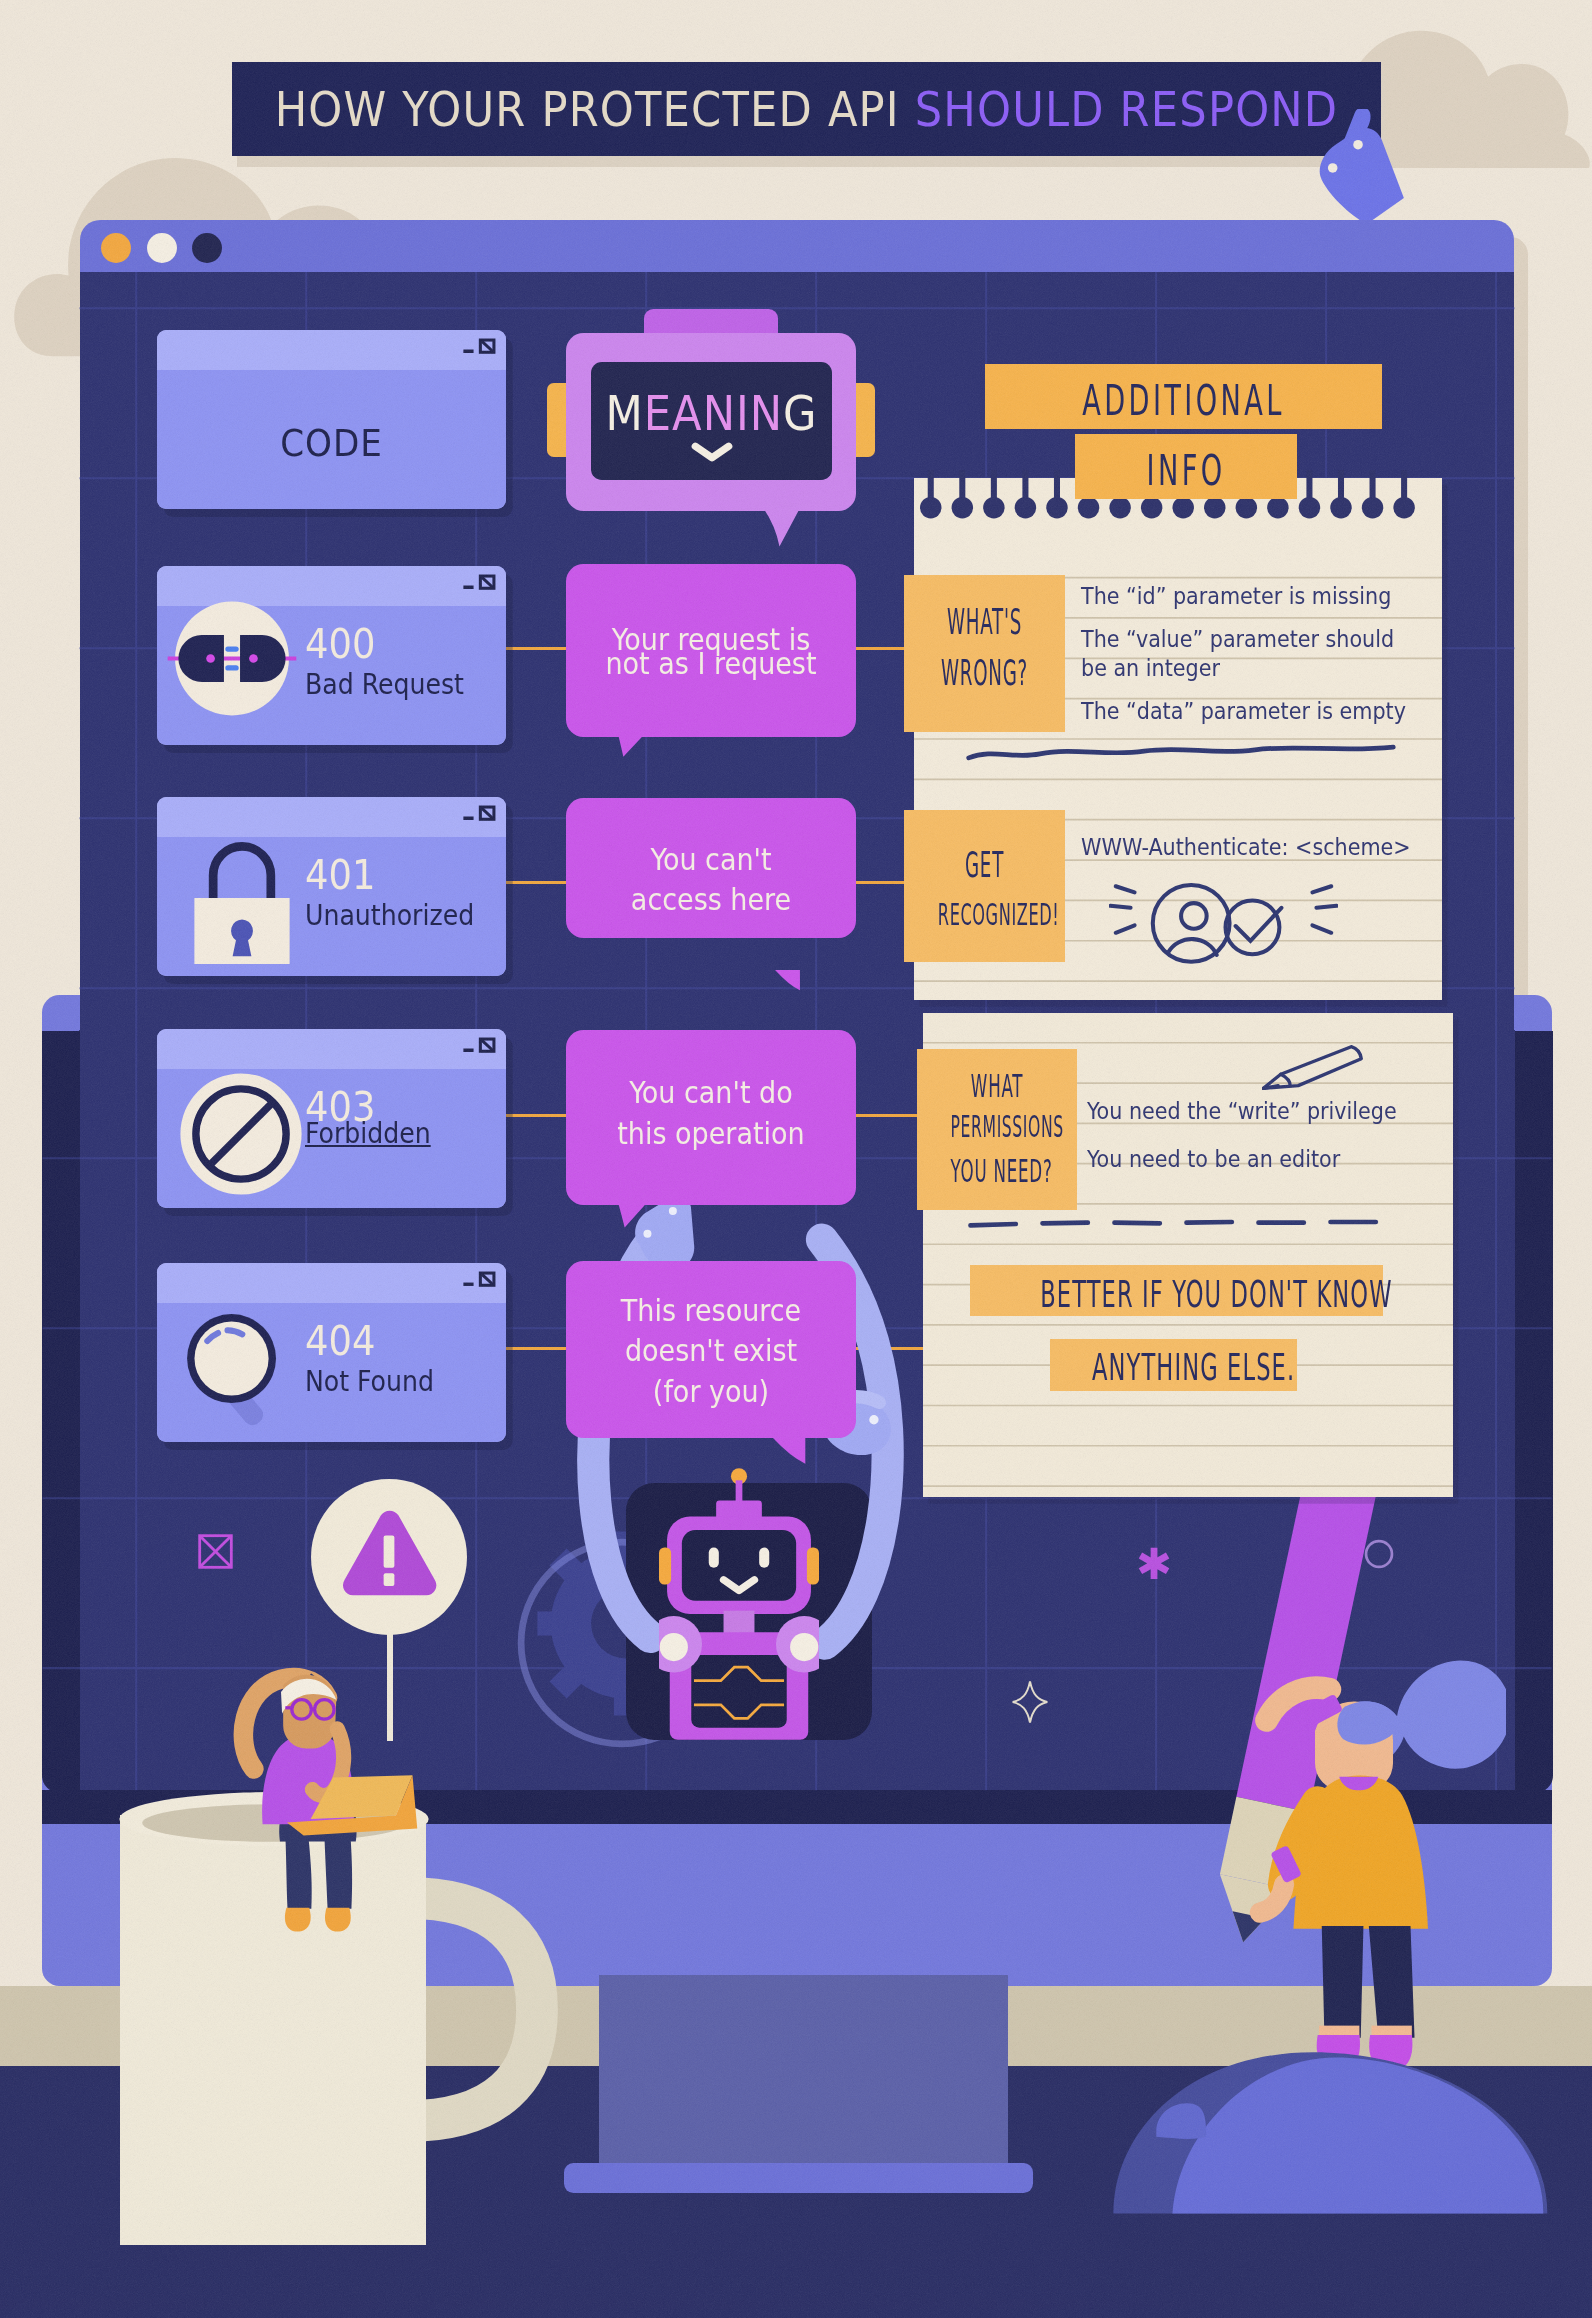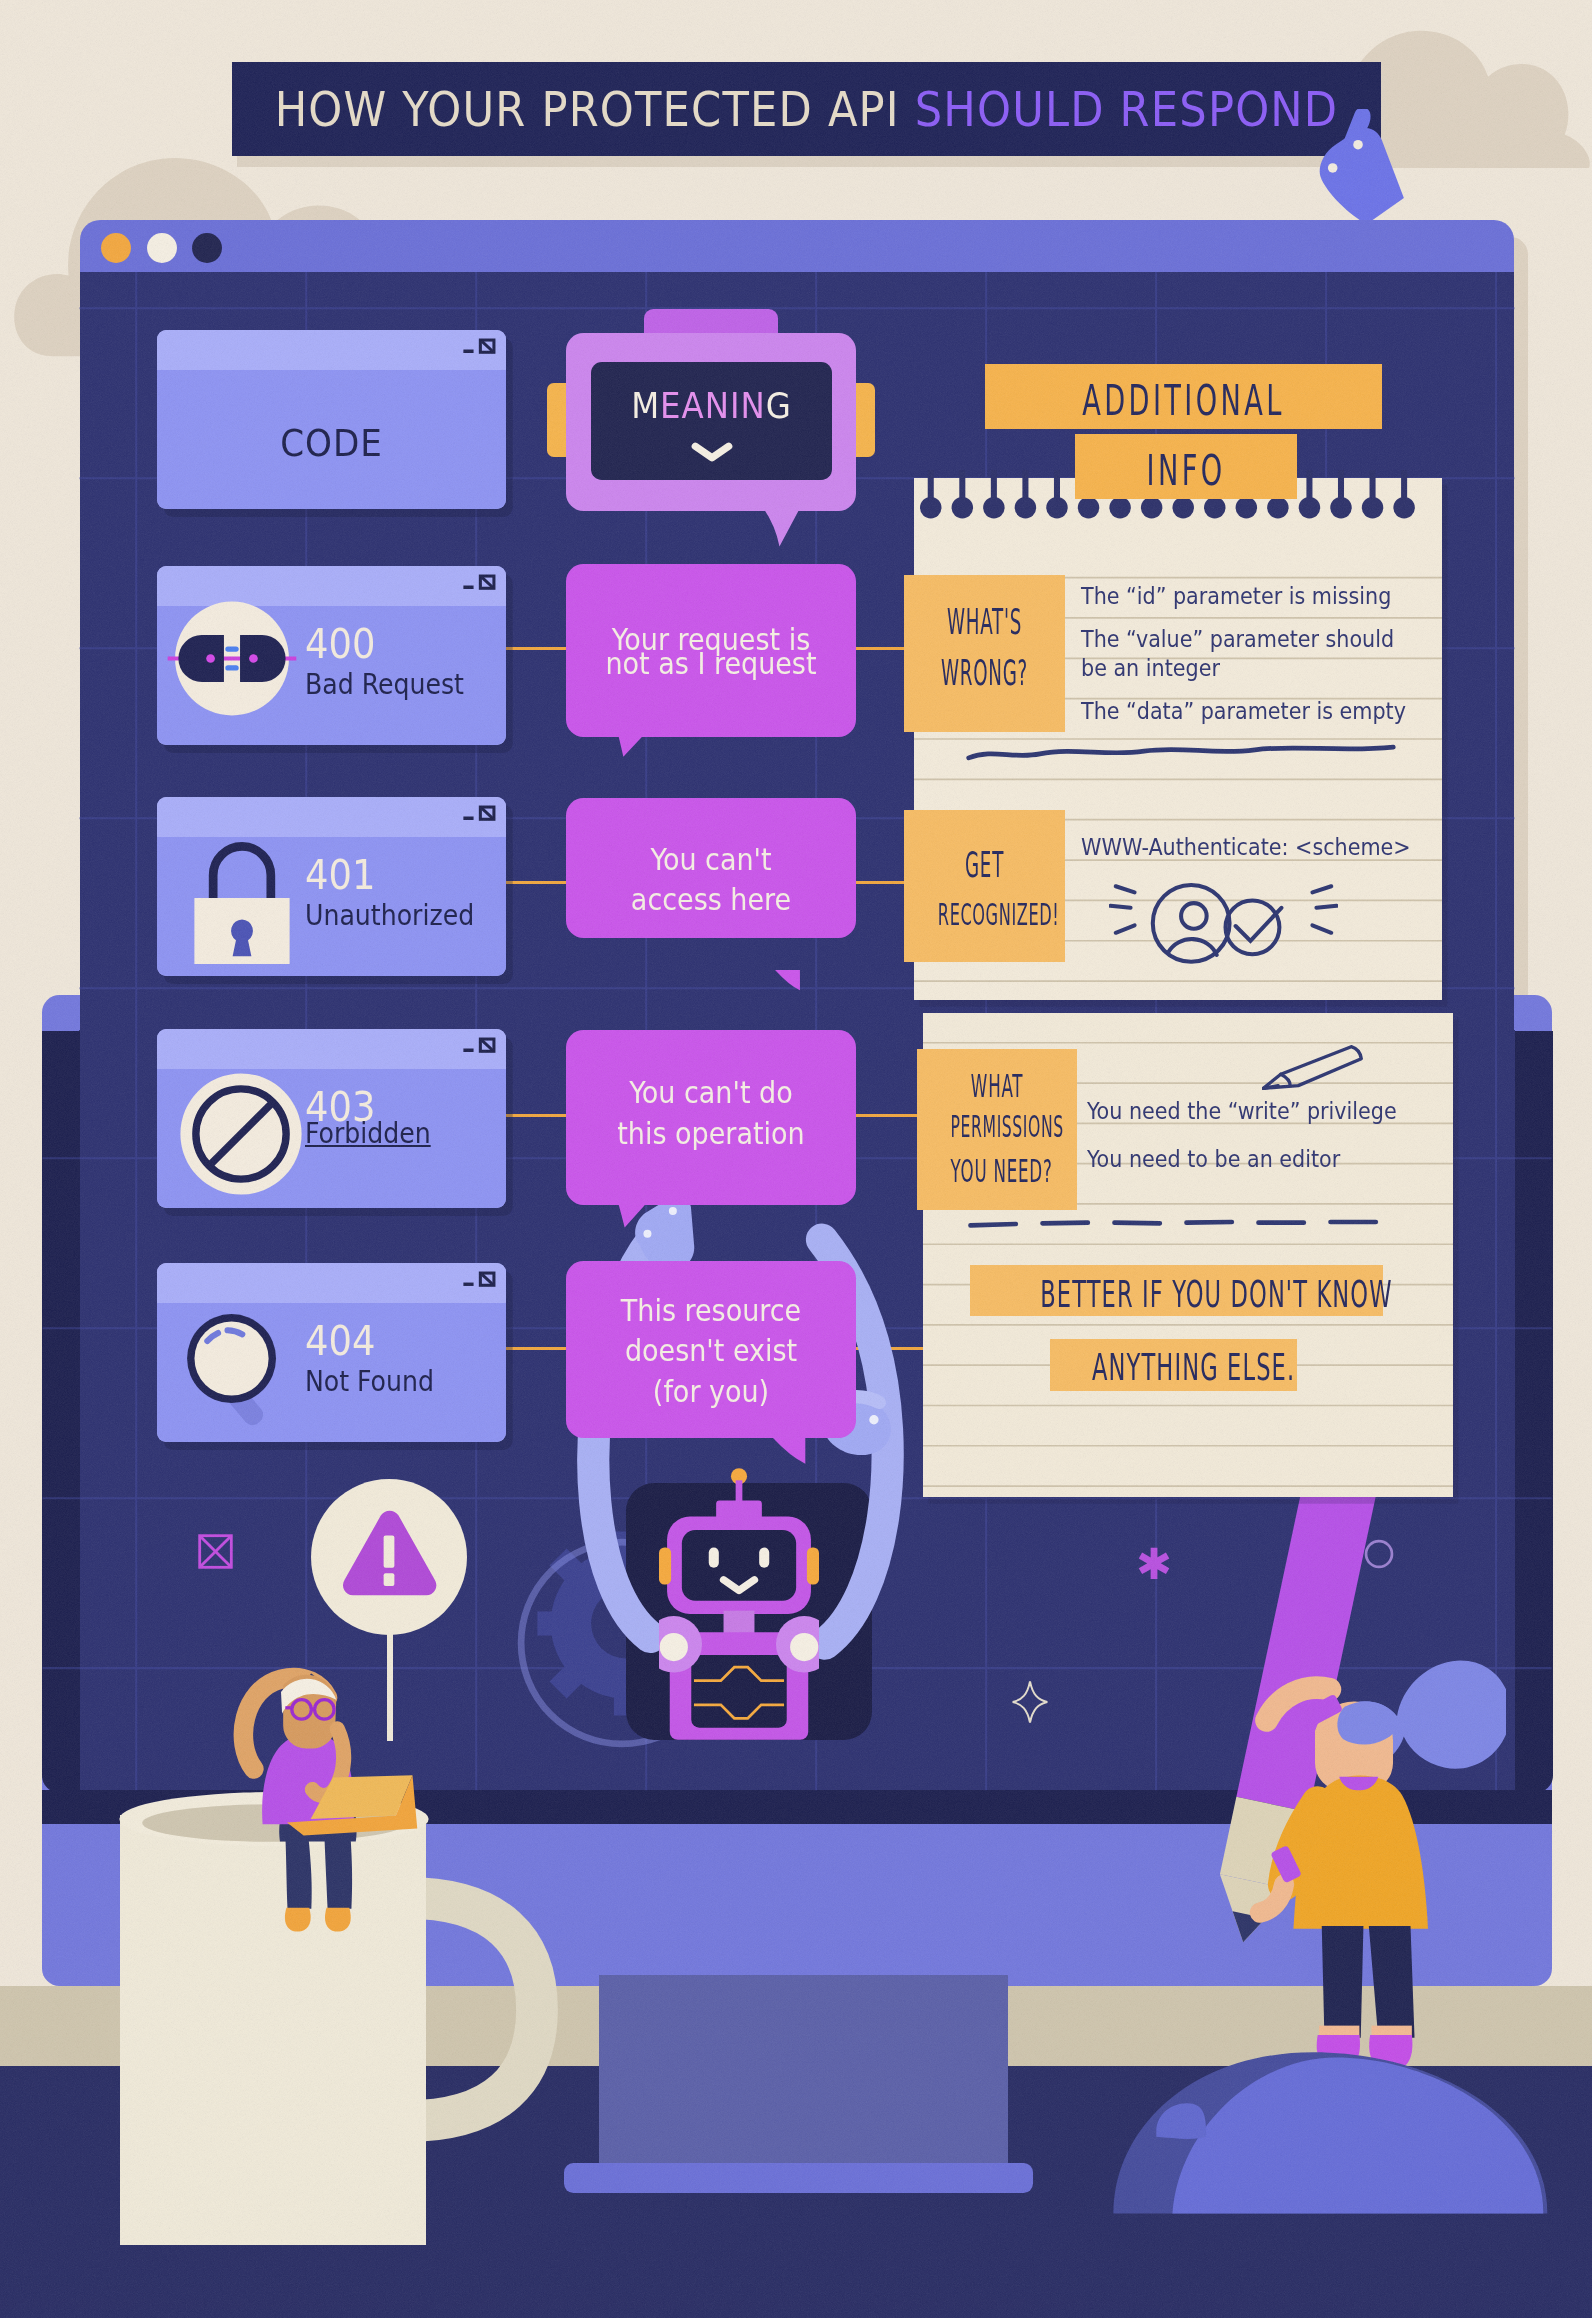--- a/index.html
+++ b/index.html
@@ -565,21 +565,21 @@
 
     <div class="abs" style="left:-19px;top:50px;width:31px;height:74px;background:#f6b44b;border-radius:6.7px;"></div>
     <div class="abs" style="left:278px;top:50px;width:31px;height:74px;background:#f6b44b;border-radius:6.7px;"></div>
 
     <div class="abs" style="left:0;top:0;width:290px;height:178px;background:#cc85ee;border-radius:17.5px;"></div>
     <svg class="abs" style="left:196px;top:173px;" width="43" height="42" viewBox="0 0 64 62">
         <path d="M0 0 H58 L26 60 Q20 28 0 0 Z" fill="#cc85ee"></path>
       </svg>
 
     <div class="abs" style="left:25px;top:29px;width:241px;height:118px;background:#20234f;border-radius:10.8px;"></div>
-    <div class="abs" style="left:25px;top:52px;width:241px;text-align:center;font-family:'DejaVu Sans Condensed','Liberation Sans',sans-serif;font-weight:300;font-size:36px;letter-spacing:1px;white-space:nowrap;"><span style="color:#f6f0e4">M</span><span style="color:#e58fee">EANIN</span><span style="color:#f6f0e4">G</span></div>
+    <div class="abs" style="left:25px;top:52px;width:241px;text-align:center;font-family:'DejaVu Sans Condensed','Liberation Sans',sans-serif;font-weight:300;font-size:48px;letter-spacing:1px;white-space:nowrap;"><span style="color:#f6f0e4">M</span><span style="color:#e58fee">EANIN</span><span style="color:#f6f0e4">G</span></div>
     <svg class="abs" style="left:125px;top:108px;" width="42" height="24" viewBox="0 0 62 36">
         <path d="M6 8 L31 25 L56 8" fill="none" stroke="#f6f0e4" stroke-width="11" stroke-linecap="round" stroke-linejoin="round"></path>
       </svg>
   </div>
 
   <div class="bub" style="left:566px;top:564px;width:290px;height:173px;">
     <div class="bubtxt" style="top:61px;">Your request is</div>
     <div class="bubtxt" style="top:85px;">not as I request</div>
   </div>
   <svg class="abs" style="left:618px;top:734px;" width="28" height="24" viewBox="0 0 42 36">

